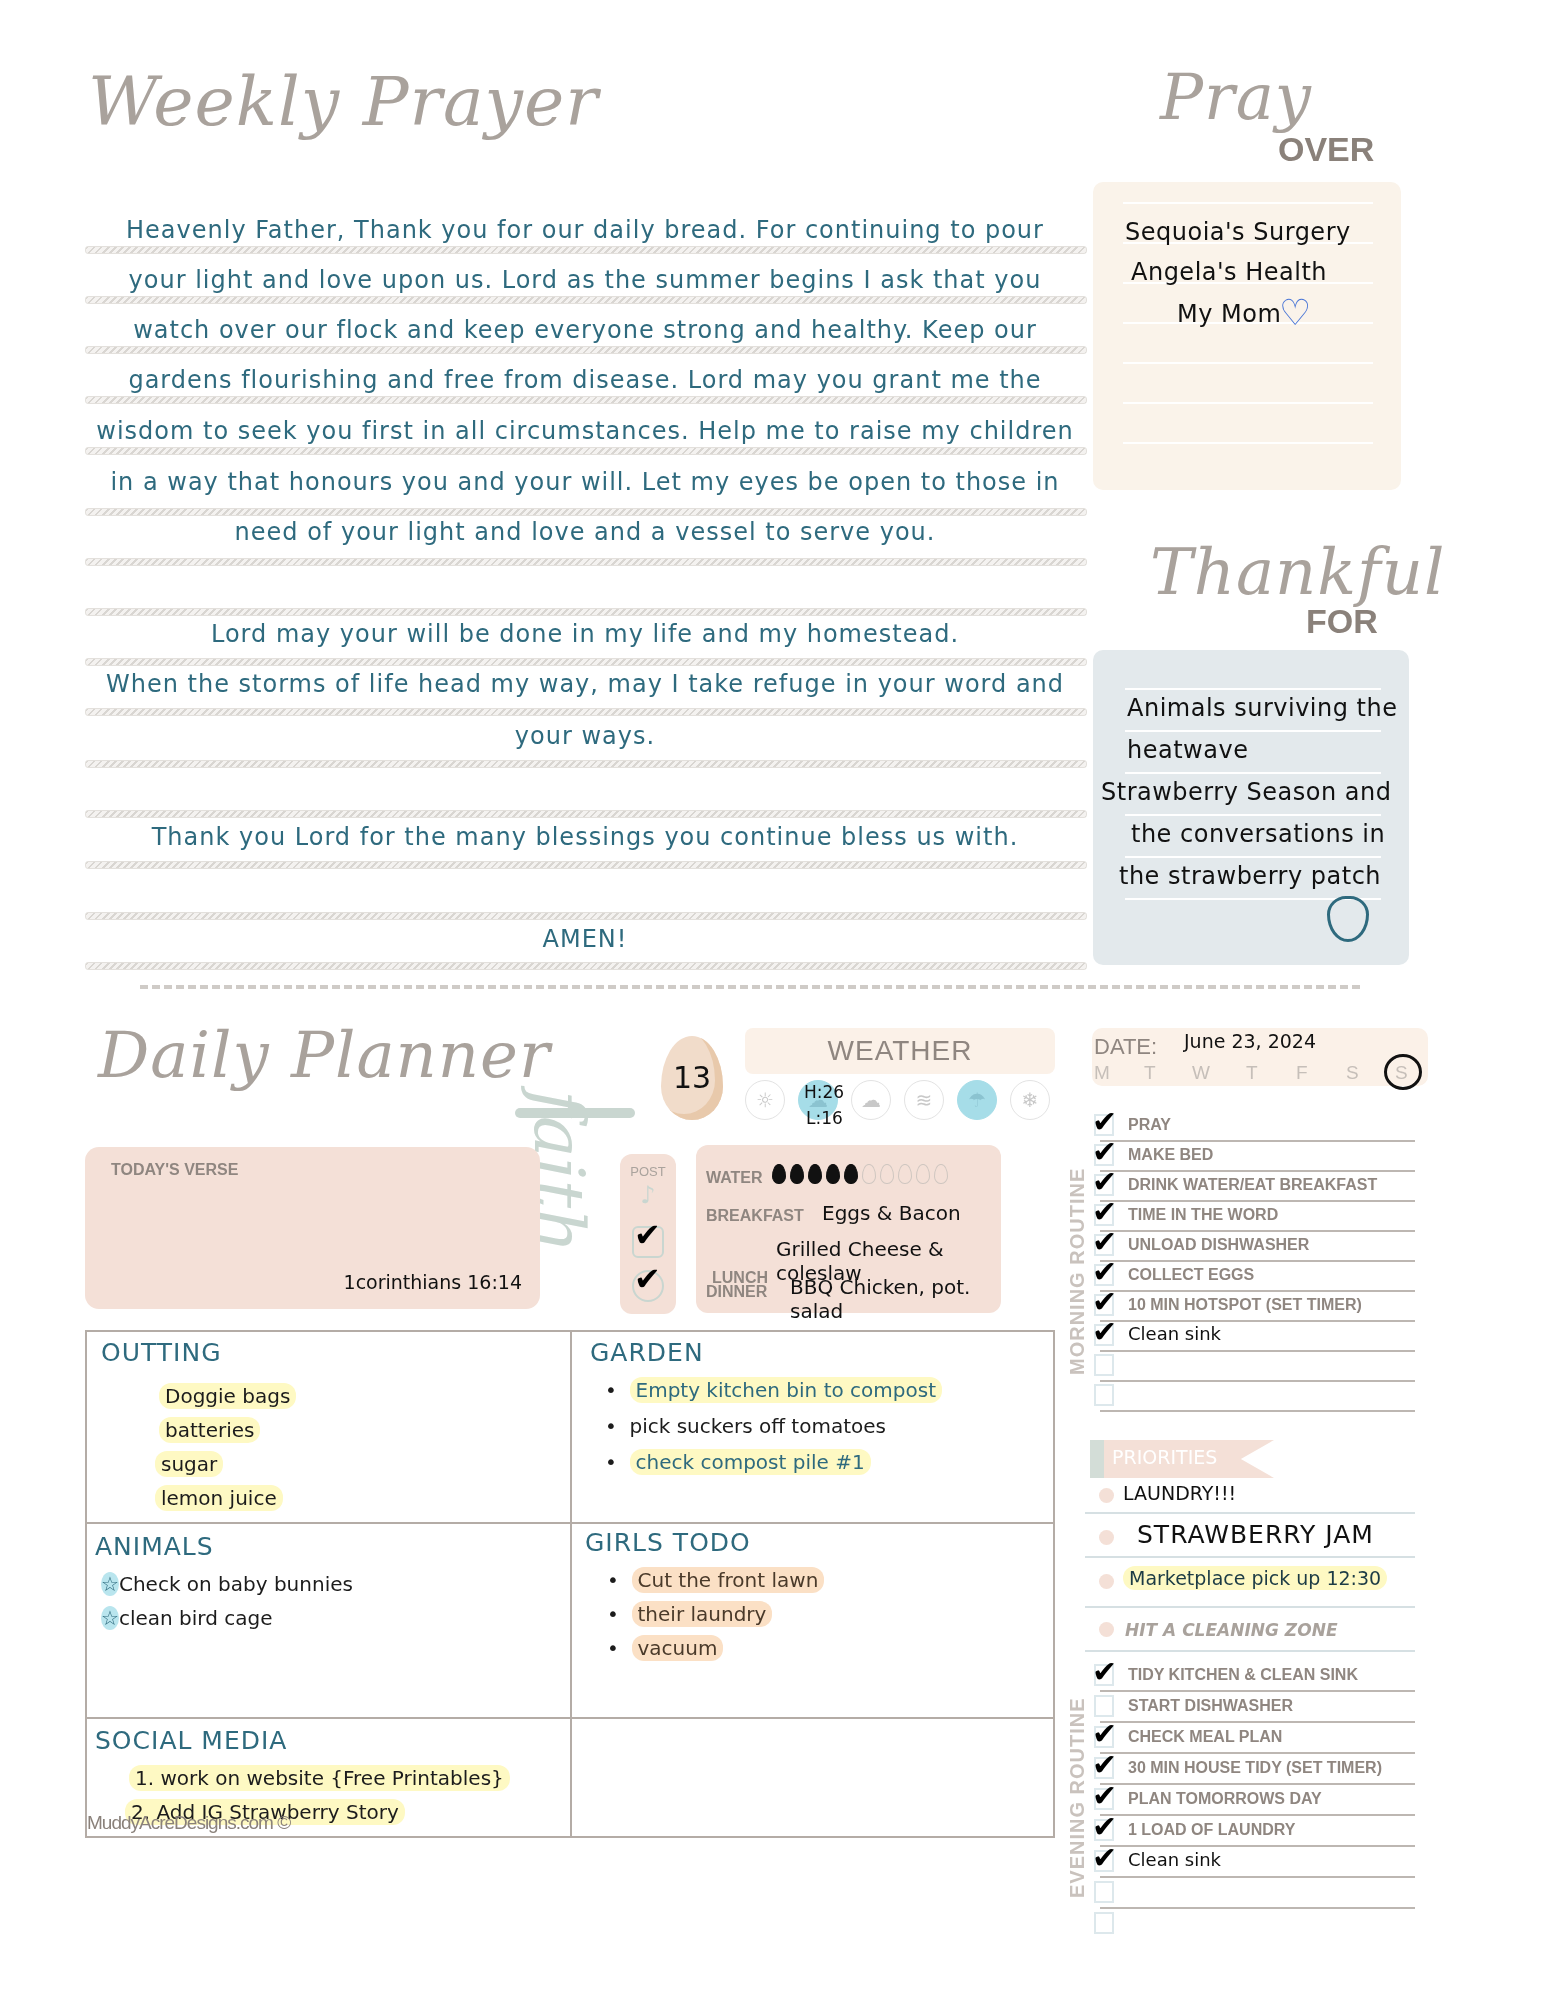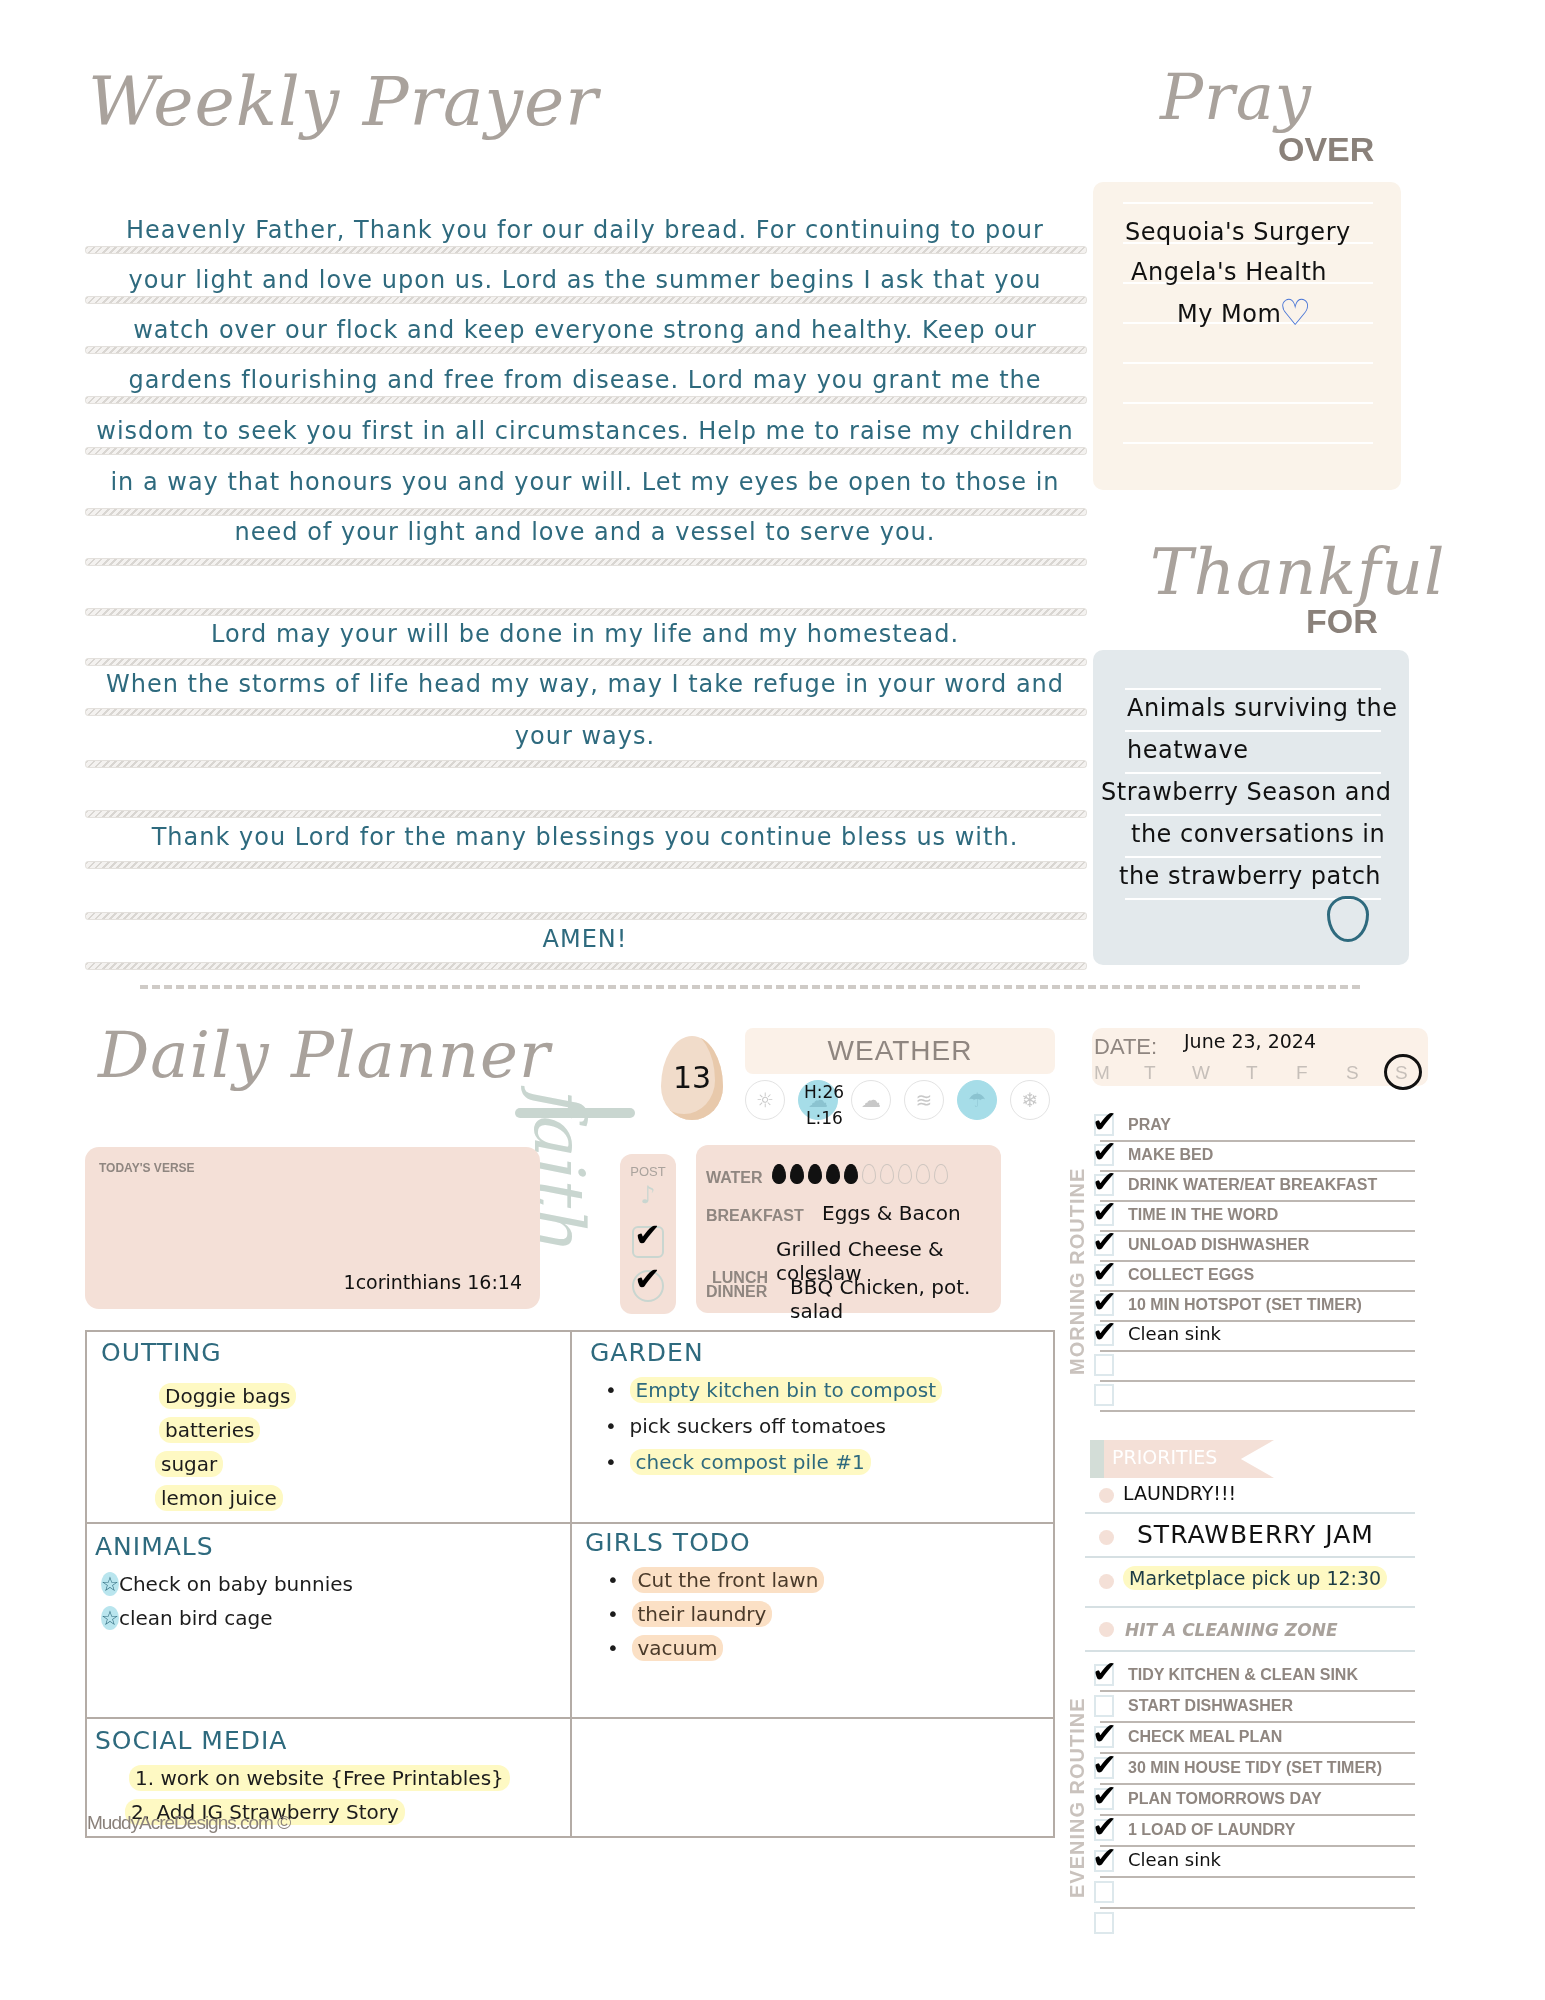--- a/index.html
+++ b/index.html
@@ -152,21 +152,21 @@
     <span style="position:absolute; left:98px;">W</span>
     <span style="position:absolute; left:152px;">T</span>
     <span style="position:absolute; left:202px;">F</span>
     <span style="position:absolute; left:252px;">S</span>
     <span style="position:absolute; left:301px;">S</span>
   </div>
   <div class="abs" style="left:292px; top:26px; width:38px; height:36px; border:3.5px solid #111; border-radius:50%; box-sizing:border-box;"></div>
 </div>
 
 <div class="abs verse-box">
-  <div class="abs gray-cap" style="left:14px; top:14px; font-size:12px;text-align:center;">TODAY'S VERSE</div>
+  <div class="abs gray-cap" style="left:26px; top:14px; font-size:16px;text-align:center;">TODAY'S VERSE</div>
   <div class="abs" style="right:18px; top:124px; font-size:19px; color:#111;">1corinthians 16:14</div>
 </div>
 
 <div class="abs post-box">
   <div style="text-align:center; margin-top:10px; font-family:'Liberation Sans', sans-serif; font-size:13px; color:#aaa39d;">POST</div>
   <div style="text-align:center; font-size:24px; color:#c9d6d0; margin-top:2px;">♪</div>
   <div class="abs" style="left:12px; top:72px; width:32px; height:32px; border:2px solid #c9d6d0; border-radius:6px; box-sizing:border-box;"></div>
   <div class="abs" style="left:14px; top:62px; font-size:32px; font-weight:bold; color:#000;">✔</div>
   <div class="abs" style="left:12px; top:116px; width:32px; height:32px; border:2px solid #c9d6d0; border-radius:50%; box-sizing:border-box;"></div>
   <div class="abs" style="left:14px; top:106px; font-size:32px; font-weight:bold; color:#000;">✔</div>

